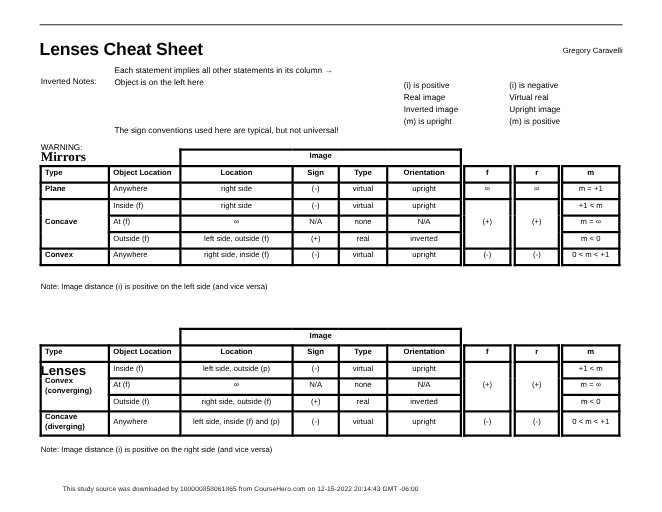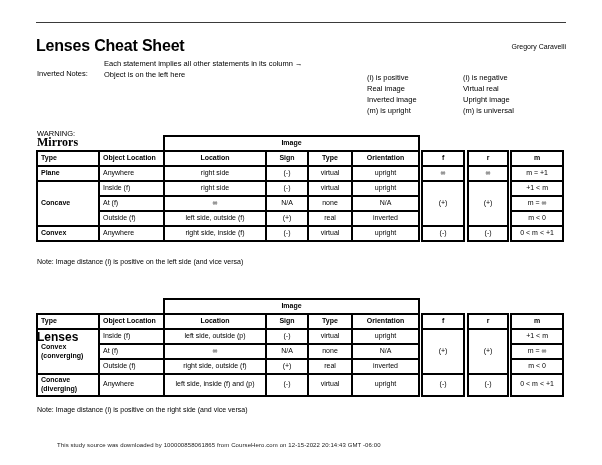--- a/index.html
+++ b/index.html
@@ -91,23 +91,24 @@
   <div class="gn-col pos">
     <div>(i) is positive</div>
     <div>Real image</div>
     <div>Inverted image</div>
     <div>(m) is upright</div>
   </div>
   <div class="gn-col neg">
     <div>(i) is negative</div>
     <div>Virtual real</div>
     <div>Upright image</div>
-    <div>(m) is universal</div>
+    <div>(m) is positive</div>
   </div>
   <div class="warn-label">WARNING:</div>
+  <div class="warn-text">The sign conventions used here are typical, but not universal!</div>
 
   <div class="section-title" id="mirrors-title">Mirrors</div>
 
   <table class="cheat" id="mirrors-table">
     <colgroup>
       <col style="width:62px">
         <col style="width:65px">
         <col style="width:102px">
       <col style="width:42px">
         <col style="width:44px">

